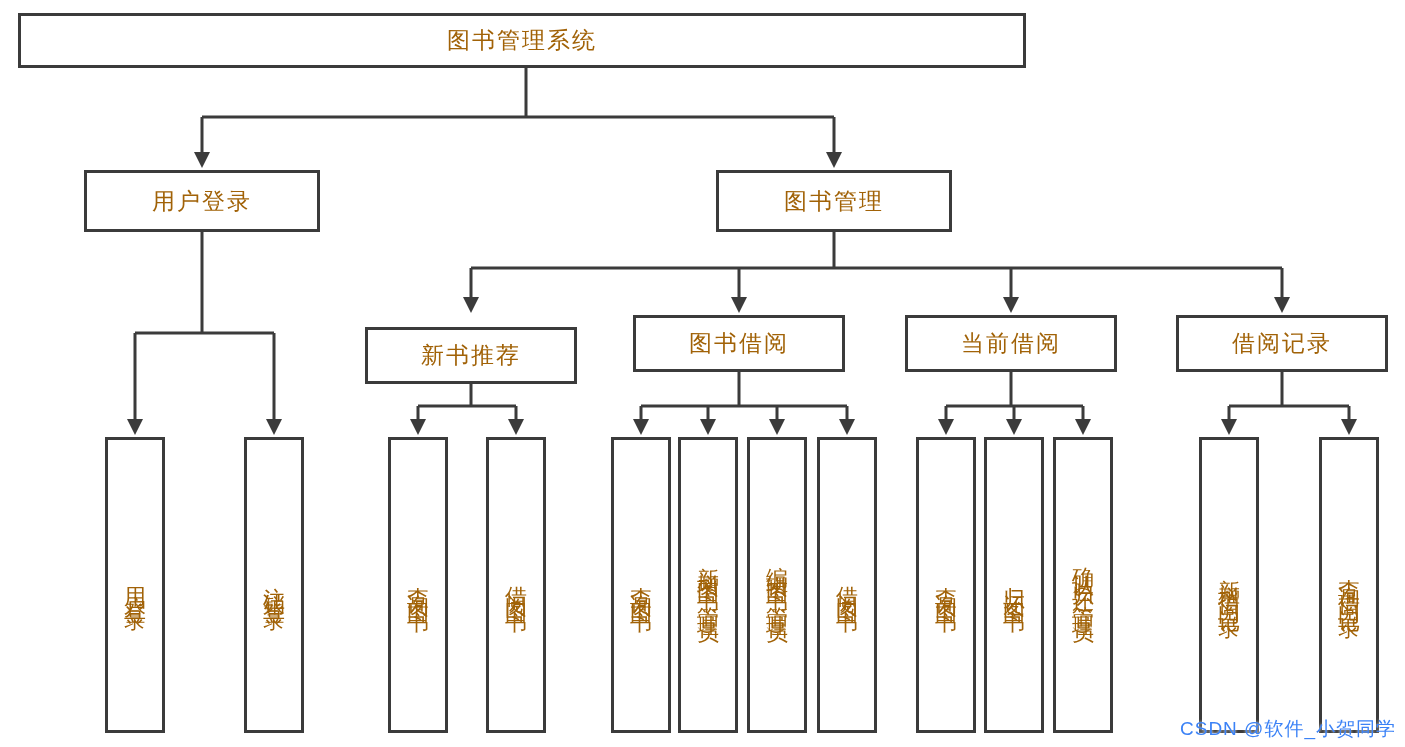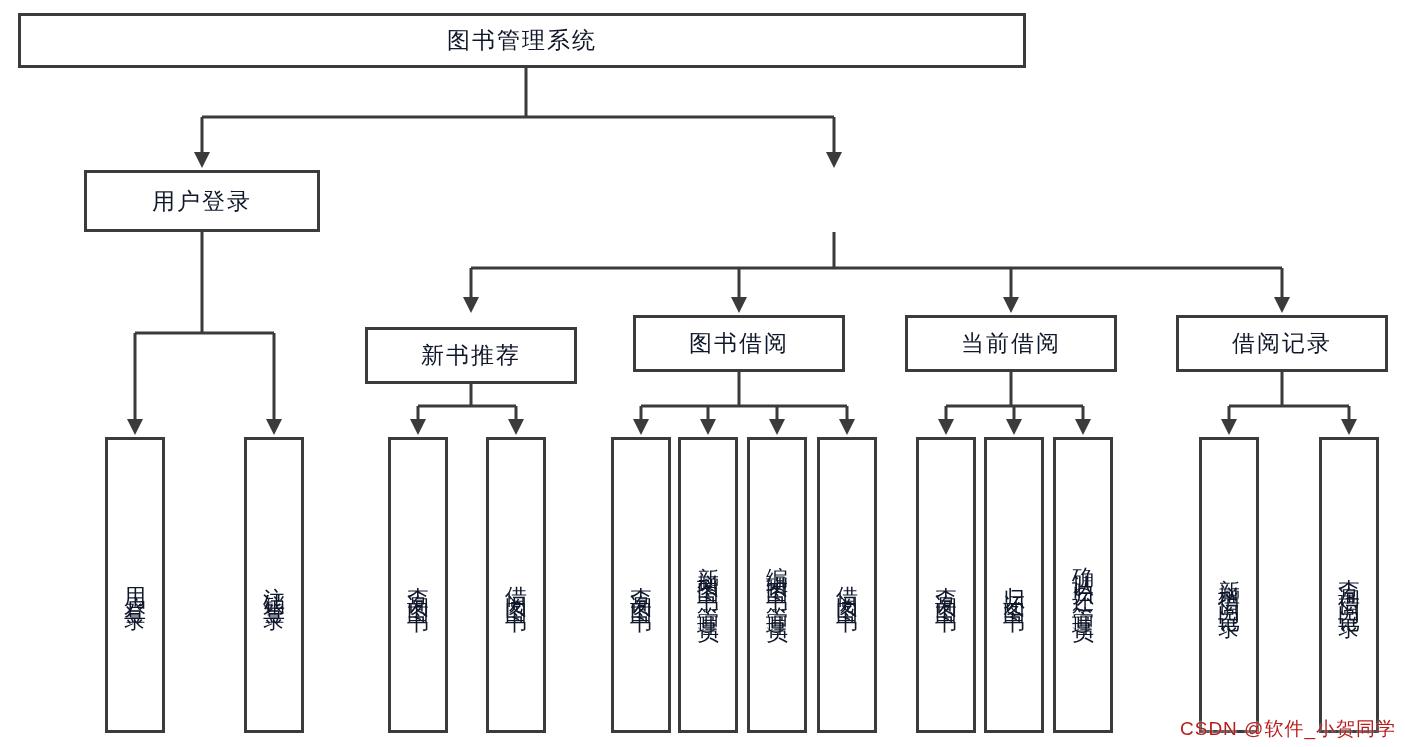--- a/index.html
+++ b/index.html
@@ -4,30 +4,30 @@
 <style>
   html,body { margin:0; padding:0; background:#ffffff; }
   .canvas {
     position:relative; width:1405px; height:747px; background:#ffffff;
     font-family:"Liberation Sans","DejaVu Sans",sans-serif; overflow:hidden;
   }
   .connectors { position:absolute; left:0; top:0; }
   .box {
     position:absolute; background:#ffffff; border:3px solid #3b3b3b;
     display:flex; align-items:center; justify-content:center;
-    color:#0f172a; box-sizing:border-box;
+    color:#a16207; box-sizing:border-box;
   }
   .h span { font-size:23px; letter-spacing:2px; white-space:nowrap; }
   .v span {
     writing-mode:vertical-rl; text-orientation:mixed;
     font-size:22px; letter-spacing:8px; line-height:1;
   }
   .watermark {
     position:absolute; left:1180px; top:716px;
-    font-size:19px; color:#b91c1c; letter-spacing:1px; white-space:nowrap;
+    font-size:19px; color:#3b82f6; letter-spacing:1px; white-space:nowrap;
     text-shadow:0 0 3px #ffffff;
   }
 </style>
 </head>
 <body>
 
 <div class="canvas">
 
   <svg class="connectors" width="1405" height="747" viewBox="0 0 1405 747">
     <g stroke="#3b3b3b" stroke-width="3" fill="none">
@@ -61,20 +61,23 @@
       <polygon points="1341,419 1357,419 1349,435"></polygon>
     </g>
   </svg>
 
   <div class="box h" style="left:18px;top:13px;width:1008px;height:55px">
     <span>图书管理系统</span>
   </div>
 
   <div class="box h" style="left:84px;top:170px;width:236px;height:62px">
     <span>用户登录</span>
+  </div>
+  <div class="box h" style="left:716px;top:170px;width:236px;height:62px">
+    <span>图书管理</span>
   </div>
 
   <div class="box h" style="left:365px;top:327px;width:212px;height:57px">
     <span>新书推荐</span>
   </div>
   <div class="box h" style="left:905px;top:315px;width:212px;height:57px">
     <span>当前借阅</span>
   </div>
   <div class="box h" style="left:633px;top:315px;width:212px;height:57px">
     <span>图书借阅</span>

